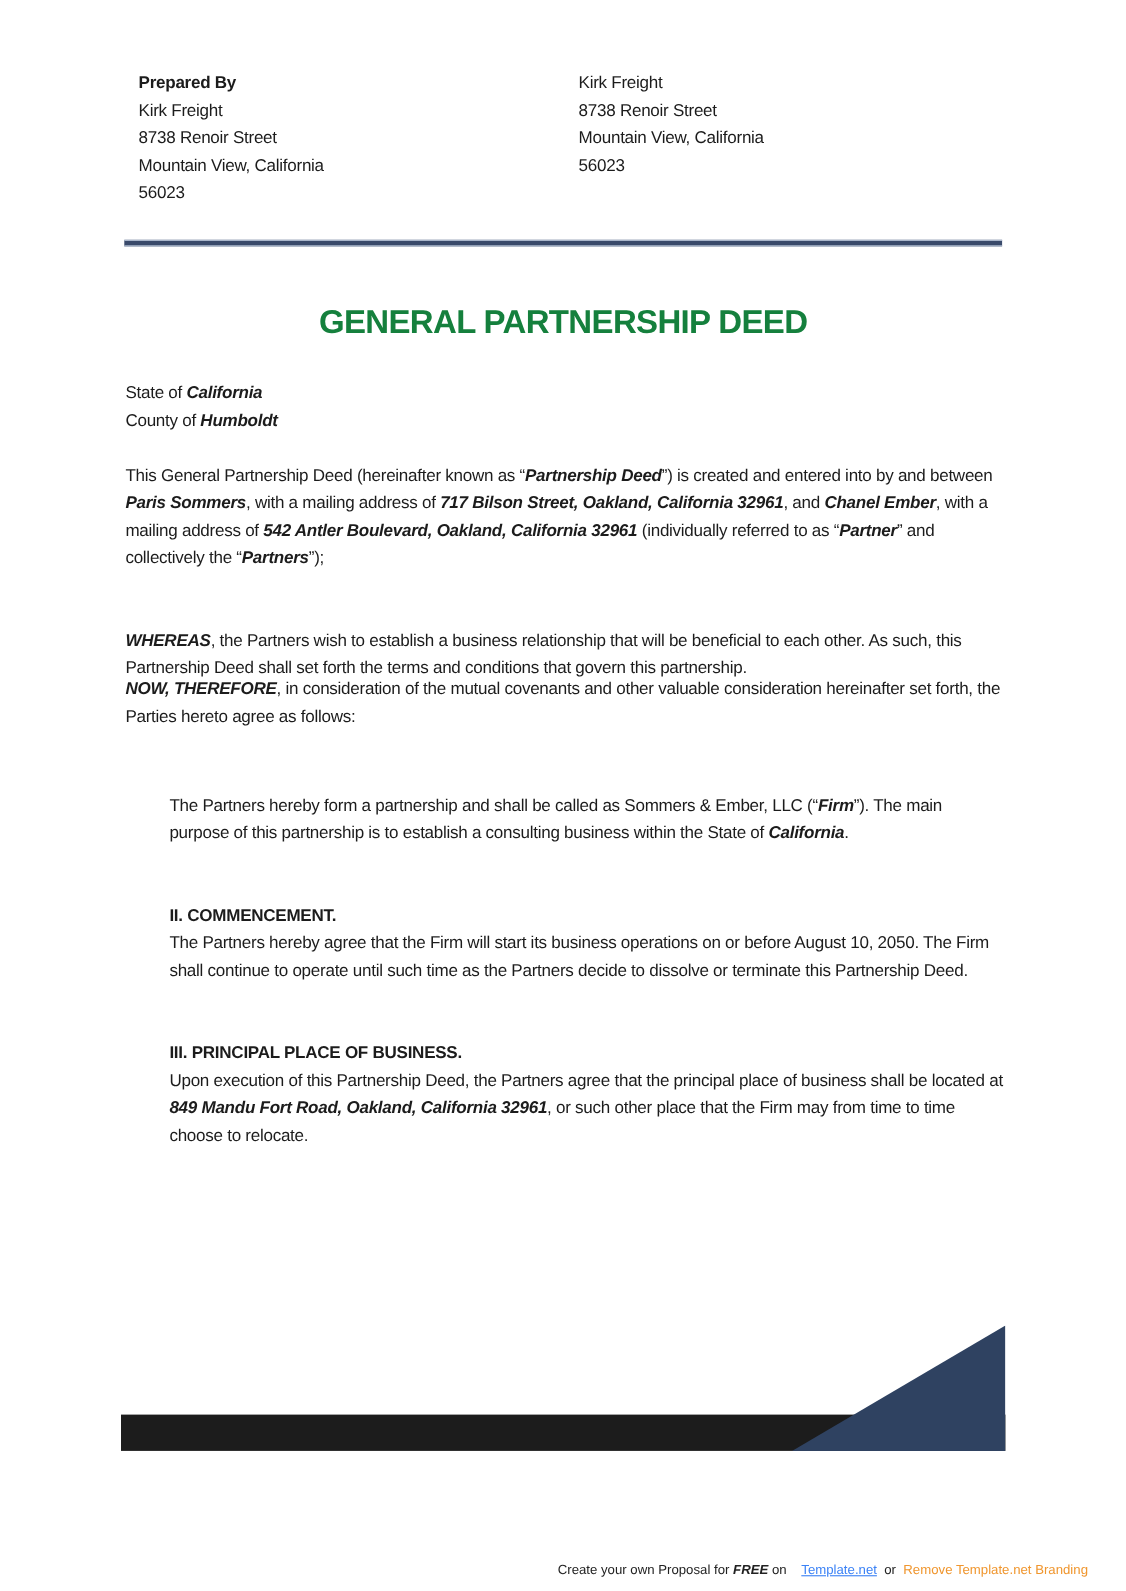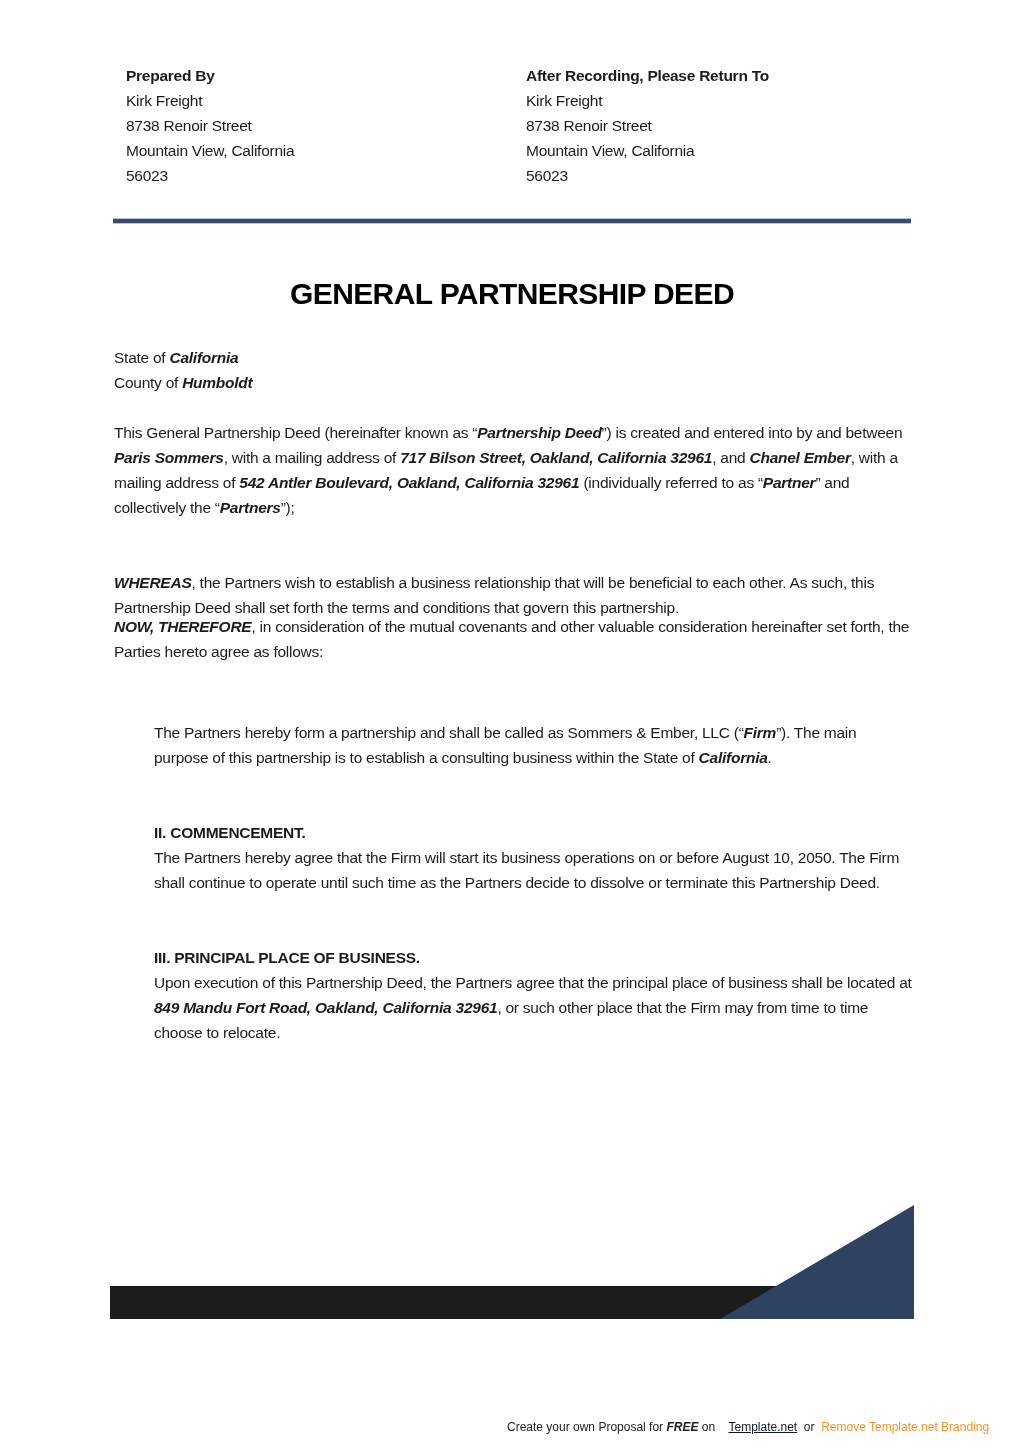--- a/index.html
+++ b/index.html
@@ -13,54 +13,53 @@
     .header-col { position: absolute; top: 63px; }
     .header-col .line { display: block; white-space: nowrap; }
     .hl { font-weight: bold; }
     .rule {
       position: absolute; left: 113px; top: 218px; width: 798px; height: 4px;
       background: #3a4a6b; border-top: 1px solid #b7c3d6; border-bottom: 1px solid #b7c3d6;
       box-sizing: content-box;
     }
     .title {
       position: absolute; left: 0; width: 1024px; top: 276px; text-align: center;
-      font-size: 30px; font-weight: bold; letter-spacing: -0.6px; color: #000000;
+      font-size: 30px; font-weight: bold; letter-spacing: -0.6px; color: #15803d;
       margin: 0; line-height: 36px;
     }
     .body-block { position: absolute; left: 114px; width: 800px; }
     .indent { position: absolute; left: 154px; width: 760px; }
     p { margin: 0; }
     b { font-weight: bold; font-style: italic; }
     .bar {
       position: absolute; left: 110px; top: 1286px; width: 804px; height: 33px;
       background: #1c1c1c;
     }
     .tri { position: absolute; left: 720px; top: 1205px; width: 194px; height: 114px; }
     .branding {
       position: absolute; top: 1419px; left: 507px; font-size: 12px; line-height: 16px;
       white-space: nowrap; color: #222;
     }
-    .branding .link-blue { color: #0f172a; text-decoration: underline; text-align: center; }
+    .branding .link-blue { color: #3b82f6; text-decoration: underline; text-align: center; }
     .branding .link-orange { color: #f0962e; }
   </style>
 </head>
 <body>
 
 <div class="page">
 
   <div class="header-col txt" style="left:126px;">
     <span class="line hl">Prepared By</span>
     <span class="line">Kirk Freight</span>
     <span class="line">8738 Renoir Street</span>
     <span class="line">Mountain View, California</span>
     <span class="line">56023</span>
   </div>
 
   <div class="header-col txt" style="left:526px;">
-    <span class="line hl">After Recording, Please Return To</span>
     <span class="line">Kirk Freight</span>
     <span class="line">8738 Renoir Street</span>
     <span class="line">Mountain View, California</span>
     <span class="line">56023</span>
   </div>
 
   <div class="rule"></div>
 
   <h1 class="title">GENERAL PARTNERSHIP DEED</h1>
 

